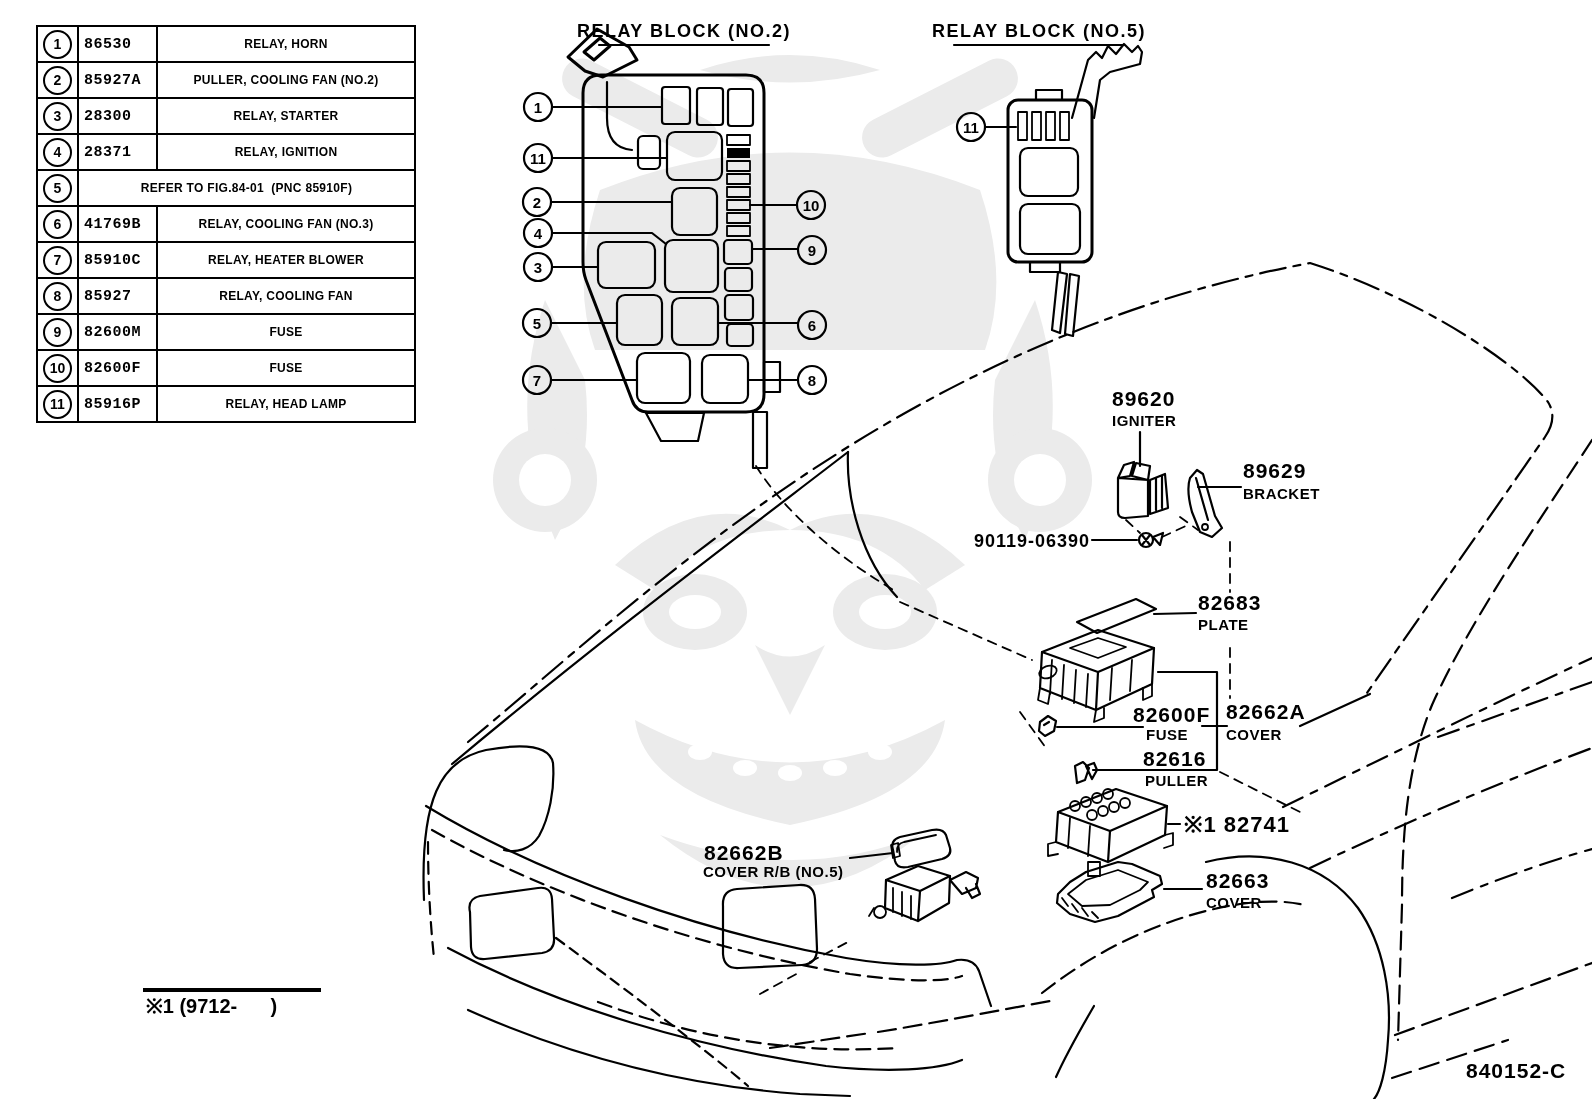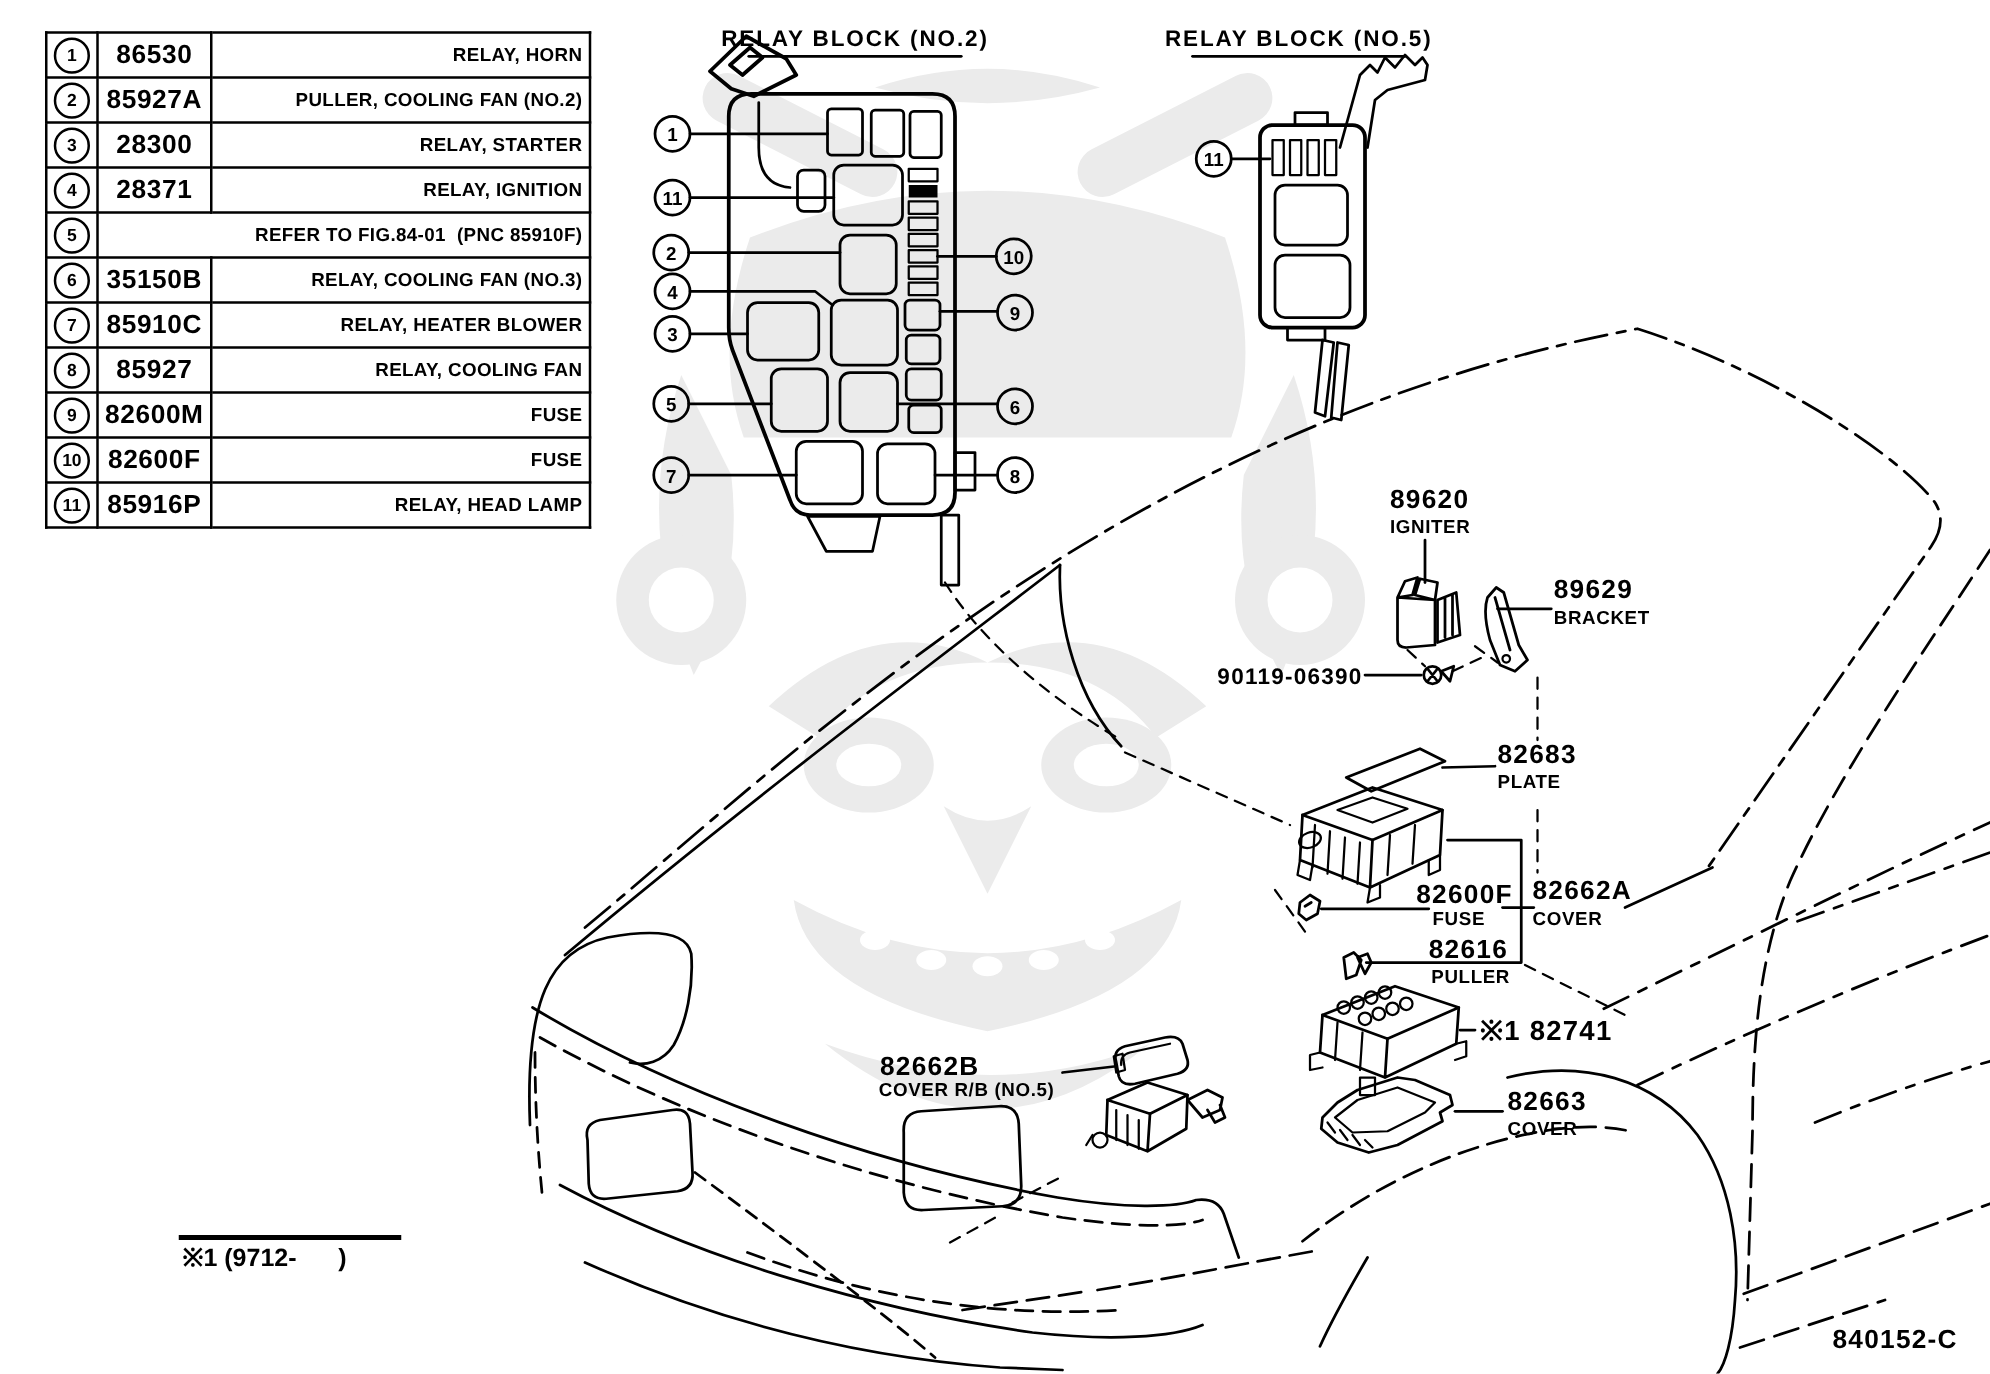--- a/index.html
+++ b/index.html
@@ -12,22 +12,22 @@
   .lbl-name{font-size:15px;letter-spacing:.5px;}
   .co{font-size:15px;text-anchor:middle;}
   .ln{stroke:#000;stroke-width:2.2;fill:none;stroke-linecap:round;stroke-linejoin:round;}
   .ln3{stroke:#000;stroke-width:3;fill:none;stroke-linecap:round;stroke-linejoin:round;}
   .thin{stroke:#000;stroke-width:1.8;fill:none;stroke-linecap:round;stroke-linejoin:round;}
   table.parts{position:absolute;left:36px;top:25px;border-collapse:collapse;background:transparent;}
   table.parts td,table.parts th{border:2px solid #000;padding:0 5px;height:36px;box-sizing:border-box;}
   table.parts th{font-size:15px;font-weight:700;}
   th.h-name{letter-spacing:3px;}
   td.no{width:40px;text-align:center;}
-  td.pnc{width:79px;text-align:center;font-size:21px;font-weight:700;letter-spacing:.5px;}
-  td.name{width:303px;text-align:right;font-size:15px;font-weight:700;white-space:pre;letter-spacing:.3px;}
+  td.pnc{width:79px;font-size:15px;font-weight:700;letter-spacing:.5px;font-family:Liberation Mono, monospace;}
+  td.name{width:258px;text-align:center;font-size:12px;font-weight:700;white-space:pre;letter-spacing:.3px;}
   .circ{width:25px;height:25px;border:2px solid #000;border-radius:50%;margin:0 auto;
         display:flex;align-items:center;justify-content:center;font-weight:700;font-size:14px;}
   .footnote{position:absolute;left:146px;top:948px;font-size:20px;font-weight:700;white-space:pre;margin-top:44px;}
   .footnote-rule{position:absolute;left:143px;top:988px;width:178px;border-bottom:4px solid #000;}
 </style>
 </head>
 <body>
 
 <div class="stage">
 
@@ -328,21 +328,21 @@
   <tr>
     <td class="no">
             <div class="circ">5</div>
           </td>
     <td class="name" colspan="2">REFER TO FIG.84-01  (PNC 85910F)</td>
   </tr>
   <tr>
     <td class="no">
             <div class="circ">6</div>
           </td>
-    <td class="pnc">35150B</td>
+    <td class="pnc">41769B</td>
     <td class="name">RELAY, COOLING FAN (NO.3)</td>
   </tr>
   <tr>
     <td class="no">
             <div class="circ">7</div>
           </td>
     <td class="pnc">85910C</td>
     <td class="name">RELAY, HEATER BLOWER</td>
   </tr>
   <tr>

